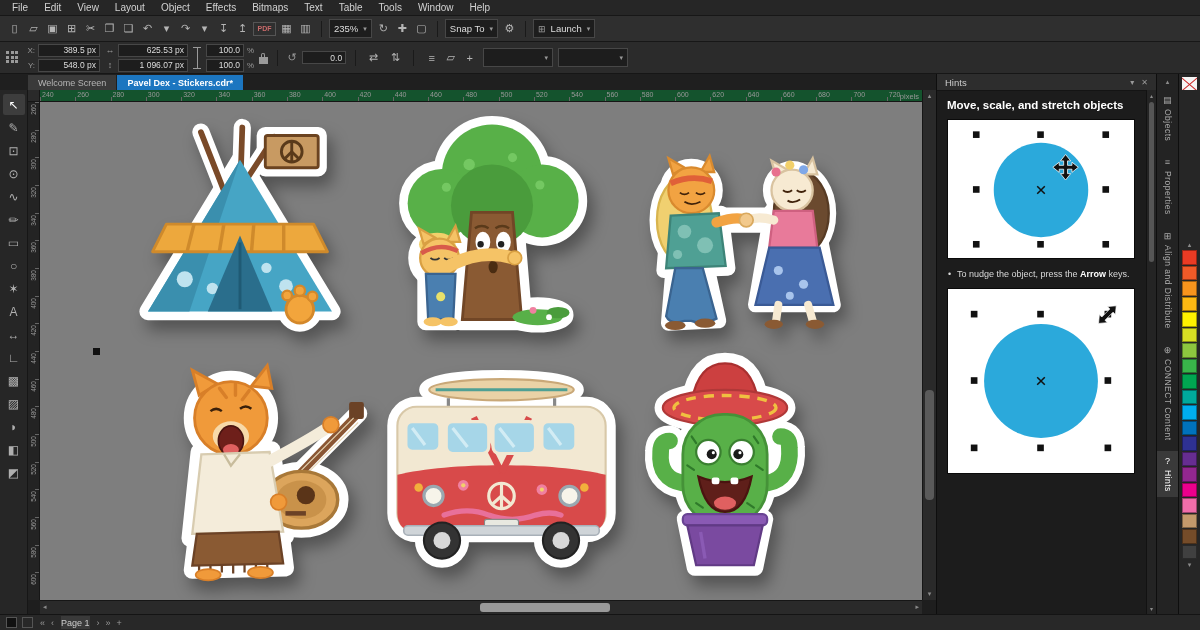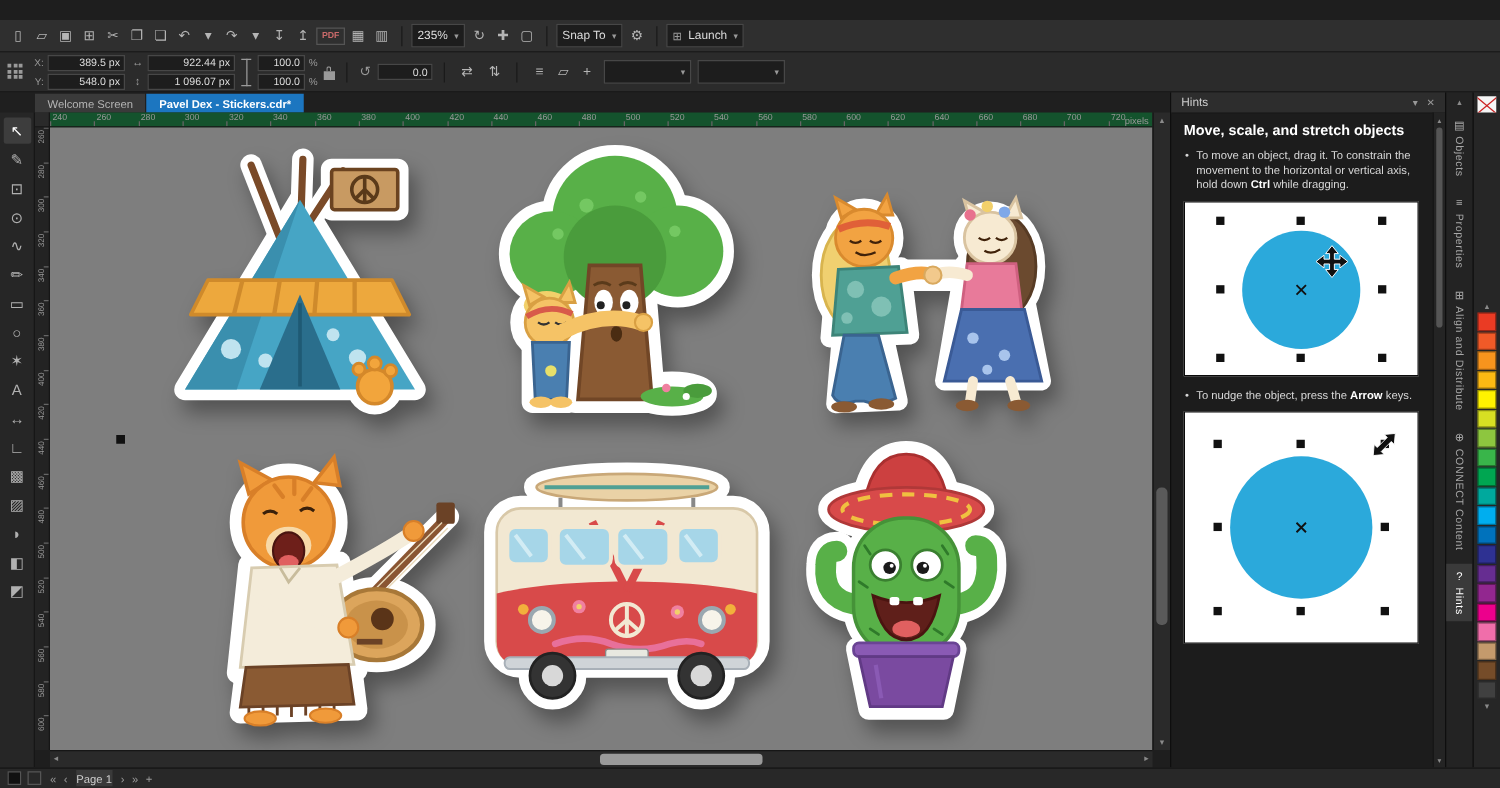--- a/index.html
+++ b/index.html
@@ -97,20 +97,34 @@
   .mini-swatch{width:9px;height:9px;background:#111;border:1px solid #555;}
   .mini-swatch.outline{background:none;}
   .navicon{font-size:9px;color:#9a9a9a;padding:0 2px;}
   .page-tab{background:#3a3a3a;color:#ccc;padding:0 0;height:13px;display:flex;align-items:center;font-size:9px;}
 </style>
 </head>
 <body>
 
 <div class="app">
 
+  <div class="menubar">
+      <span class="menu-item">File</span>
+      <span class="menu-item">Edit</span>
+      <span class="menu-item">View</span>
+      <span class="menu-item">Layout</span>
+      <span class="menu-item">Object</span>
+      <span class="menu-item">Effects</span>
+      <span class="menu-item">Bitmaps</span>
+      <span class="menu-item">Text</span>
+      <span class="menu-item">Table</span>
+      <span class="menu-item">Tools</span>
+      <span class="menu-item">Window</span>
+      <span class="menu-item">Help</span>
+    </div>
 
   <div class="stdbar">
     <span class="tbgroup">
         <span class="tbicon">▯</span>
         <span class="tbicon">▱</span>
         <span class="tbicon">▣</span>
         <span class="tbicon">⊞</span>
         <span class="tbicon">✂</span>
         <span class="tbicon">❐</span>
         <span class="tbicon">❏</span>
@@ -168,21 +182,21 @@
         <div class="field w58">389.5 px</div>
       </div>
       <div class="frow">
         <span class="flabel">Y:</span>
         <div class="field w58">548.0 px</div>
       </div>
     </div>
     <div class="stack">
       <div class="frow">
         <span class="ficon">↔</span>
-        <div class="field w66">922.44 px</div>
+        <div class="field w66">625.53 px</div>
       </div>
       <div class="frow">
         <span class="ficon">↕</span>
         <div class="field w66">1 096.07 px</div>
       </div>
     </div>
     <div class="ibeam"></div>
     <div class="stack">
       <div class="frow">
         <div class="field w34">100.0</div>
@@ -636,23 +650,20 @@
   <div class="hints">
     <div class="hints-header">
       <span>Hints</span>
       <span class="hh-icons">
         <span>▾</span>
         <span>✕</span>
       </span>
     </div>
     <div class="hints-body">
       <div class="hint-heading">Move, scale, and stretch objects</div>
-      <ul class="hint-list">
-          <li class="hint-bullet">To move an object, drag it. To constrain the movement to the horizontal or vertical axis, hold down <b>Ctrl</b> while dragging.</li>
-        </ul>
       <div class="hint-img">
         <svg width="186" height="138" viewBox="0 0 196 146">
           <circle cx="98" cy="74" r="50" fill="#2BA9DB"></circle>
           <g fill="#111">
             <rect x="26" y="12" width="7" height="7"></rect>
               <rect x="94" y="12" width="7" height="7"></rect>
               <rect x="163" y="12" width="7" height="7"></rect>
             <rect x="26" y="70" width="7" height="7"></rect>
               <rect x="163" y="70" width="7" height="7"></rect>
             <rect x="26" y="128" width="7" height="7"></rect>

